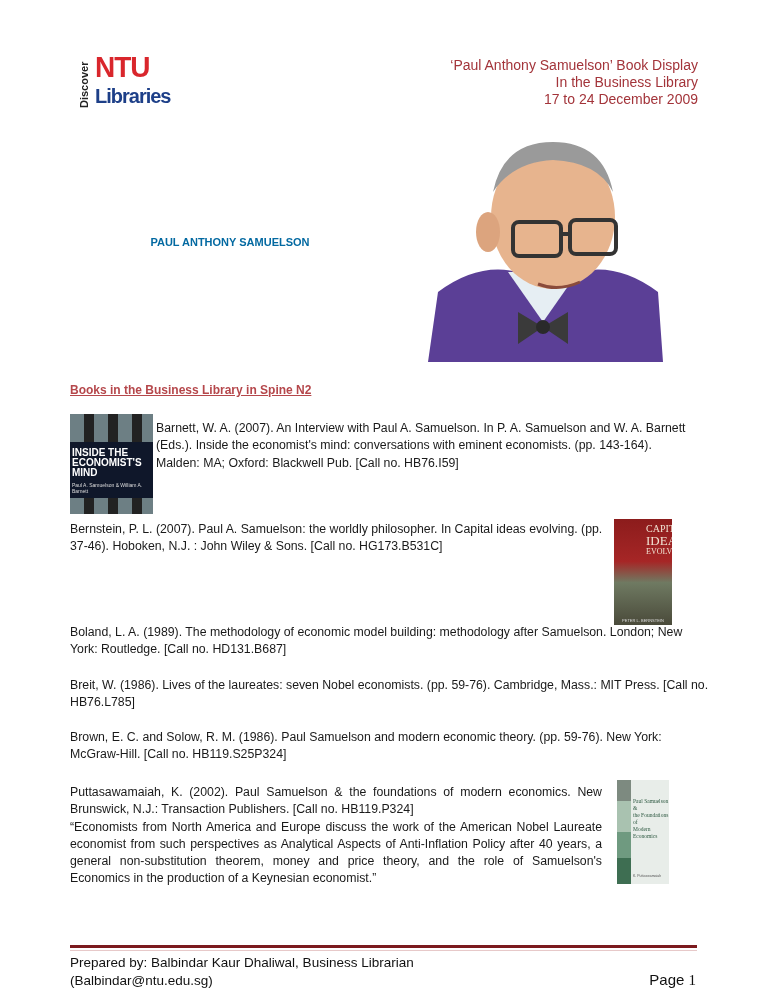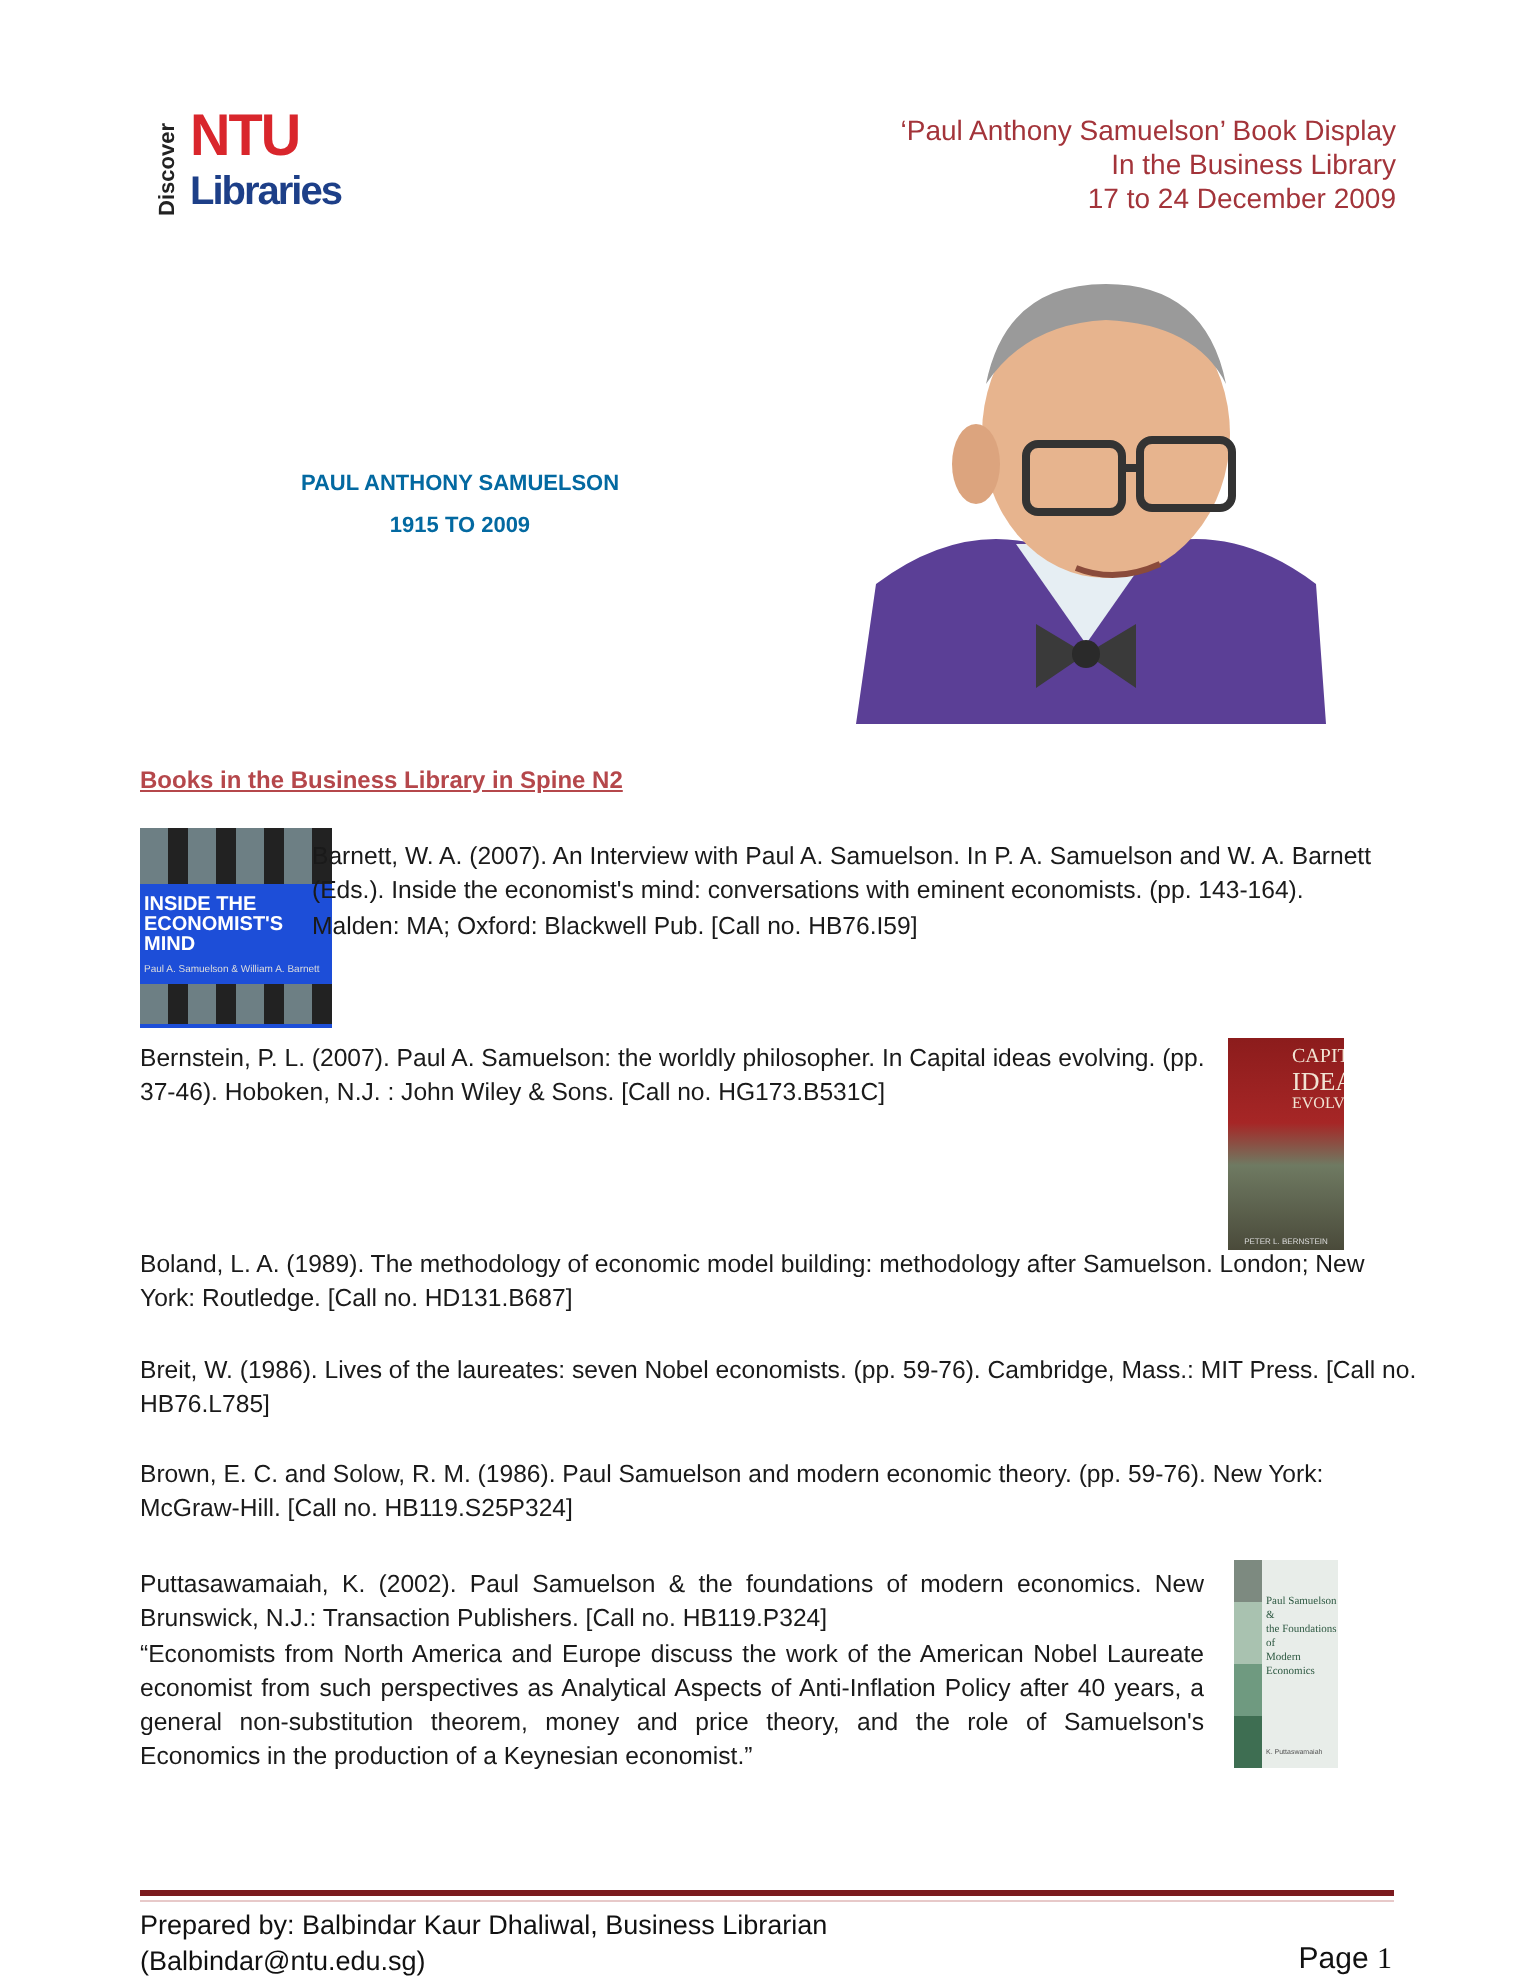--- a/index.html
+++ b/index.html
@@ -21,21 +21,21 @@
   .portrait { left: 418px; top: 122px; width: 250px; height: 240px; }
   .section-head { left: 70px; top: 383px; font-size: 12px; font-weight: bold; color: #b5474b;
     text-decoration: underline; }
   .entry { font-size: 12.3px; line-height: 17.3px; color: #1a1a1a; }
   .e1 { left: 156px; top: 420px; width: 540px; }
   .e2 { left: 70px; top: 521px; width: 540px; }
   .e3 { left: 70px; top: 624px; width: 640px; }
   .e4 { left: 70px; top: 677px; width: 640px; }
   .e5 { left: 70px; top: 729px; width: 640px; }
   .e6 { left: 70px; top: 784px; width: 532px; text-align: justify; }
-  .cover1 { left: 70px; top: 414px; width: 96px; height: 100px; background: #1d4ed8; overflow: hidden; }
+  .cover1 { left: 70px; top: 414px; width: 83px; height: 100px; background: #0f172a; overflow: hidden; }
   .cover2 { left: 614px; top: 519px; width: 58px; height: 106px; overflow: hidden;
     background: linear-gradient(180deg, #8c1c1c 0%, #a62626 40%, #6f7a62 60%, #4a4a3a 100%); }
   .cover3 { left: 617px; top: 780px; width: 52px; height: 104px; overflow: hidden; background: #e8ede9; }
   .rule { left: 70px; top: 945px; width: 627px; height: 3px; background: #7b1a1e; }
   .rule2 { left: 70px; top: 950px; width: 627px; height: 1px; background: #e7c9c9; }
   .footer { left: 70px; top: 954px; font-size: 13.5px; line-height: 17.5px; color: #111; }
   .pagenum { right: 72px; top: 971px; font-size: 15px; color: #111; }
   .pagenum .n { font-family: "Liberation Serif", serif; font-weight: normal; }
 </style>
 </head>
@@ -48,21 +48,20 @@
 </div>
 
 <div class="abs header-right">
   <div>‘Paul Anthony Samuelson’ Book Display</div>
   <div>In the Business Library</div>
   <div>17 to 24 December 2009</div>
 </div>
 
 <div class="abs title">
   <div>PAUL ANTHONY SAMUELSON</div>
-  <div>1915 TO 2009</div>
 </div>
 
 <div class="abs portrait">
   <svg width="250" height="240" viewBox="0 0 250 240">
     <path d="M10 240 L20 170 Q60 140 100 150 L160 150 Q200 140 240 170 L245 240 Z" fill="#5b3f96"></path>
     <path d="M90 150 L125 200 L160 150 Z" fill="#e6eef3"></path>
     <path d="M100 190 L125 205 L100 222 Z M150 190 L125 205 L150 222 Z" fill="#3a3a3a"></path>
     <circle cx="125" cy="205" r="7" fill="#2a2a2a"></circle>
     <ellipse cx="135" cy="95" rx="62" ry="72" fill="#e7b48e"></ellipse>
     <path d="M75 70 Q85 20 135 20 Q185 20 195 70 Q180 40 135 38 Q95 40 75 70 Z" fill="#9a9a9a"></path>

